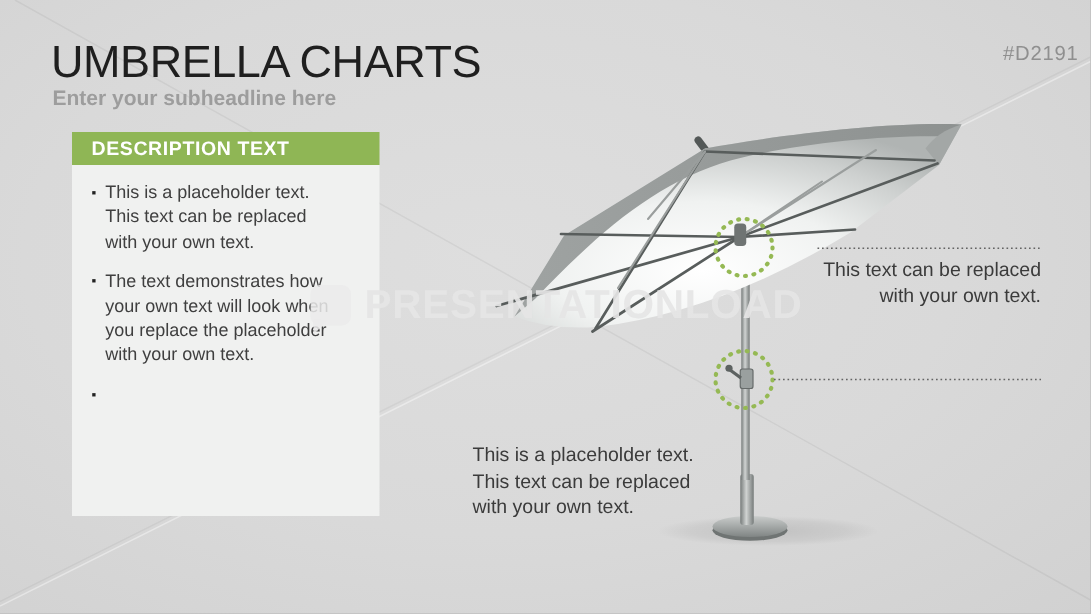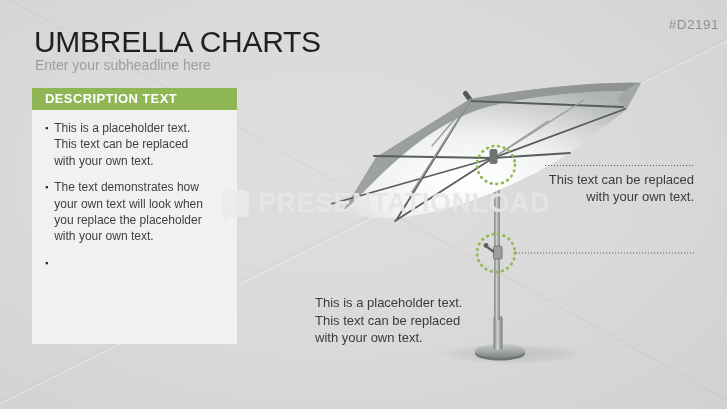--- a/index.html
+++ b/index.html
@@ -5,34 +5,34 @@
   html,body{margin:0;padding:0;background:#bfbfbf;}
   .slide{
     position:relative;width:727px;height:409px;overflow:hidden;
     font-family:"Liberation Sans", sans-serif;
     background:radial-gradient(ellipse at 45% 42%, #dedede 0%, #d9d9d9 55%, #d1d1d1 100%);
   }
   .abs{position:absolute;}
   svg{display:block;}
   .bg-lines{left:0;top:0;z-index:1;pointer-events:none;}
   
-  .slide-code{top:17px;right:8px;z-index:6;font-size:13.5px;letter-spacing:.5px;color:#8f8f8f;margin-left:12px;}
+  .slide-code{top:28px;right:8px;z-index:6;font-size:13.5px;letter-spacing:.5px;color:#8f8f8f;margin-left:12px;}
   .page-title{left:34px;top:25px;z-index:6;font-size:30px;letter-spacing:-.3px;color:#1f1f1f;}
-  .subheadline{left:35px;top:57px;z-index:6;font-size:14px;color:#9d9d9d;}
+  .subheadline{left:35px;top:57px;z-index:6;font-size:14px;color:#9d9d9d;font-weight:bold;}
   
-  .desc-box{left:32px;top:88px;width:205px;height:256px;z-index:2;}
+  .desc-box{left:48px;top:88px;width:205px;height:256px;z-index:2;}
   .desc-header{height:22px;line-height:22px;background:#8fb655;color:#ffffff;
     font-size:13px;font-weight:bold;letter-spacing:.4px;padding-left:13px;}
   .desc-body{background:#f0f1f0;height:234px;box-sizing:border-box;padding:10px 8px 0 13px;}
   .desc-body ul{list-style:none;margin:0;padding:0;}
   .desc-body li{display:flex;margin:0 0 10px 0;font-size:12px;line-height:16.4px;color:#3f3f3f;}
   .bullet-marker{font-size:9px;line-height:16.4px;margin-right:6px;color:#222;}
   .bullet-text{white-space:pre-line;}
   
-  .watermark{left:222px;top:189px;z-index:5;display:flex;align-items:center;pointer-events:none;}
+  .watermark{left:207px;top:189px;z-index:5;display:flex;align-items:center;pointer-events:none;}
   .wm-logo{width:27px;height:27px;border-radius:6px;background:rgba(235,235,235,.85);position:relative;}
   .wm-logo:after{content:"";position:absolute;left:2px;bottom:-6px;border:5px solid transparent;
     border-top-color:rgba(235,235,235,.85);border-left-color:rgba(235,235,235,.85);}
   .wm-text{margin-left:9px;font-size:27px;font-weight:bold;letter-spacing:.5px;
     color:rgba(229,229,229,.92);line-height:29px;}
   
   .umbrella-svg{left:0;top:0;z-index:4;pointer-events:none;}
   
   .callout{z-index:6;font-size:13px;color:#3b3b3b;line-height:1.28;}
   .callout-right{right:33px;text-align:right;white-space:pre-line;}

